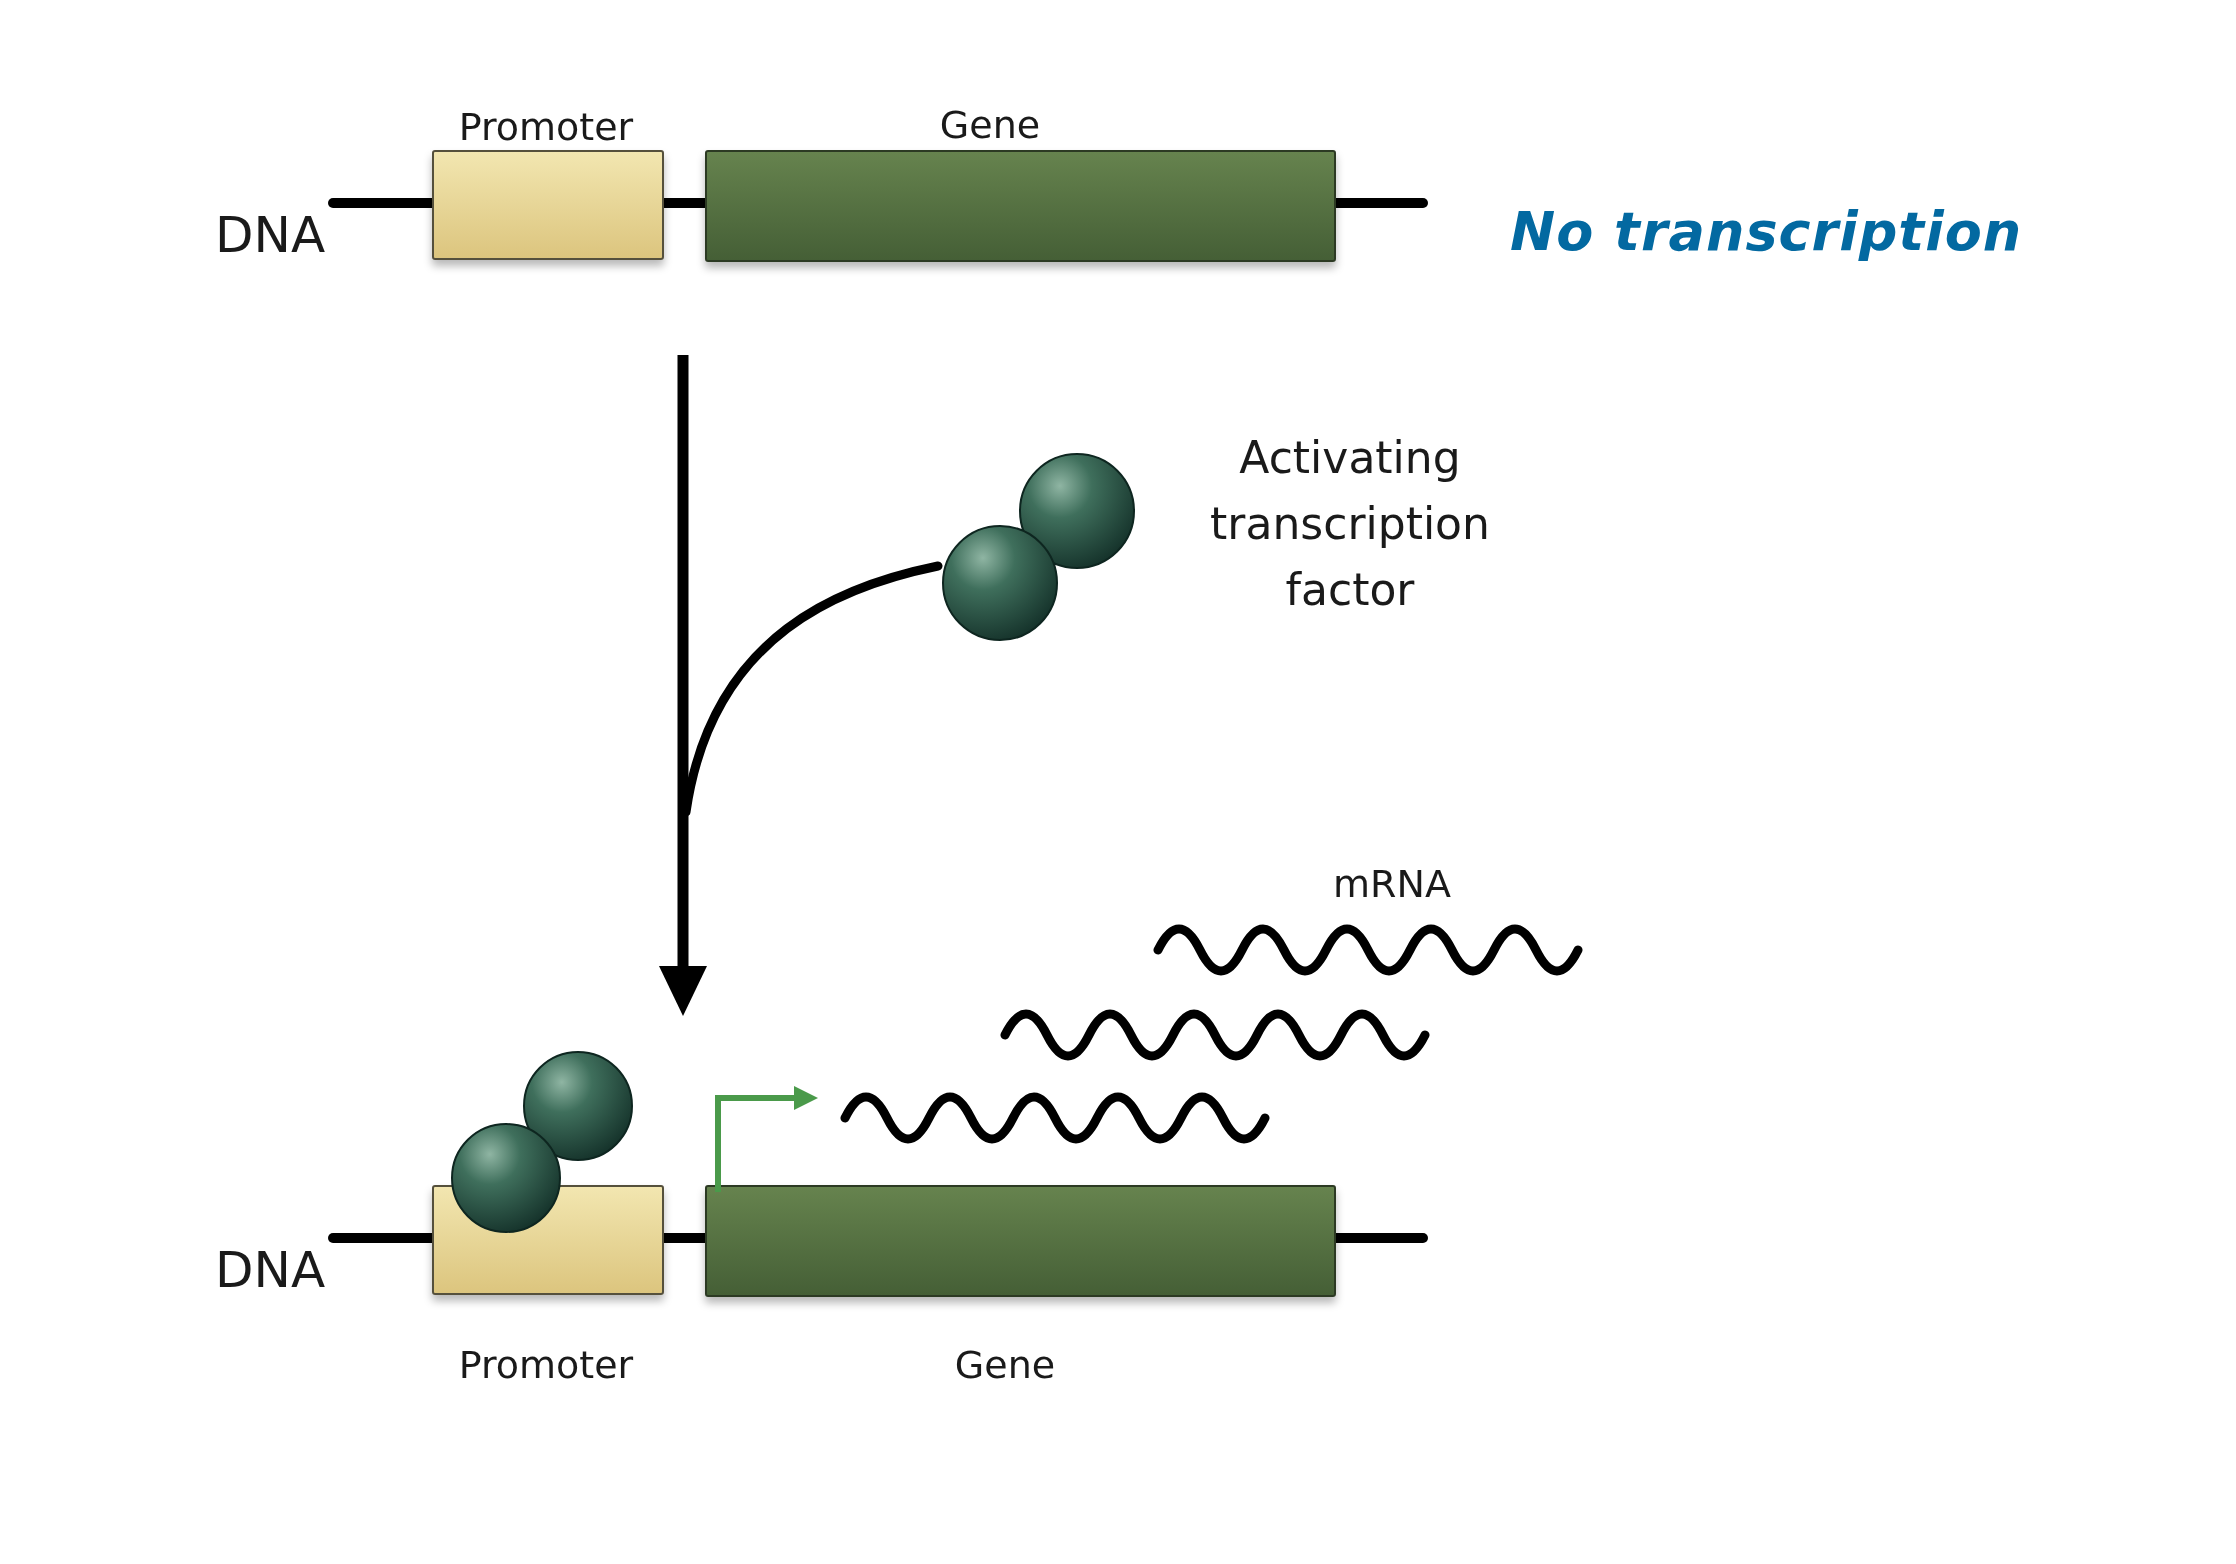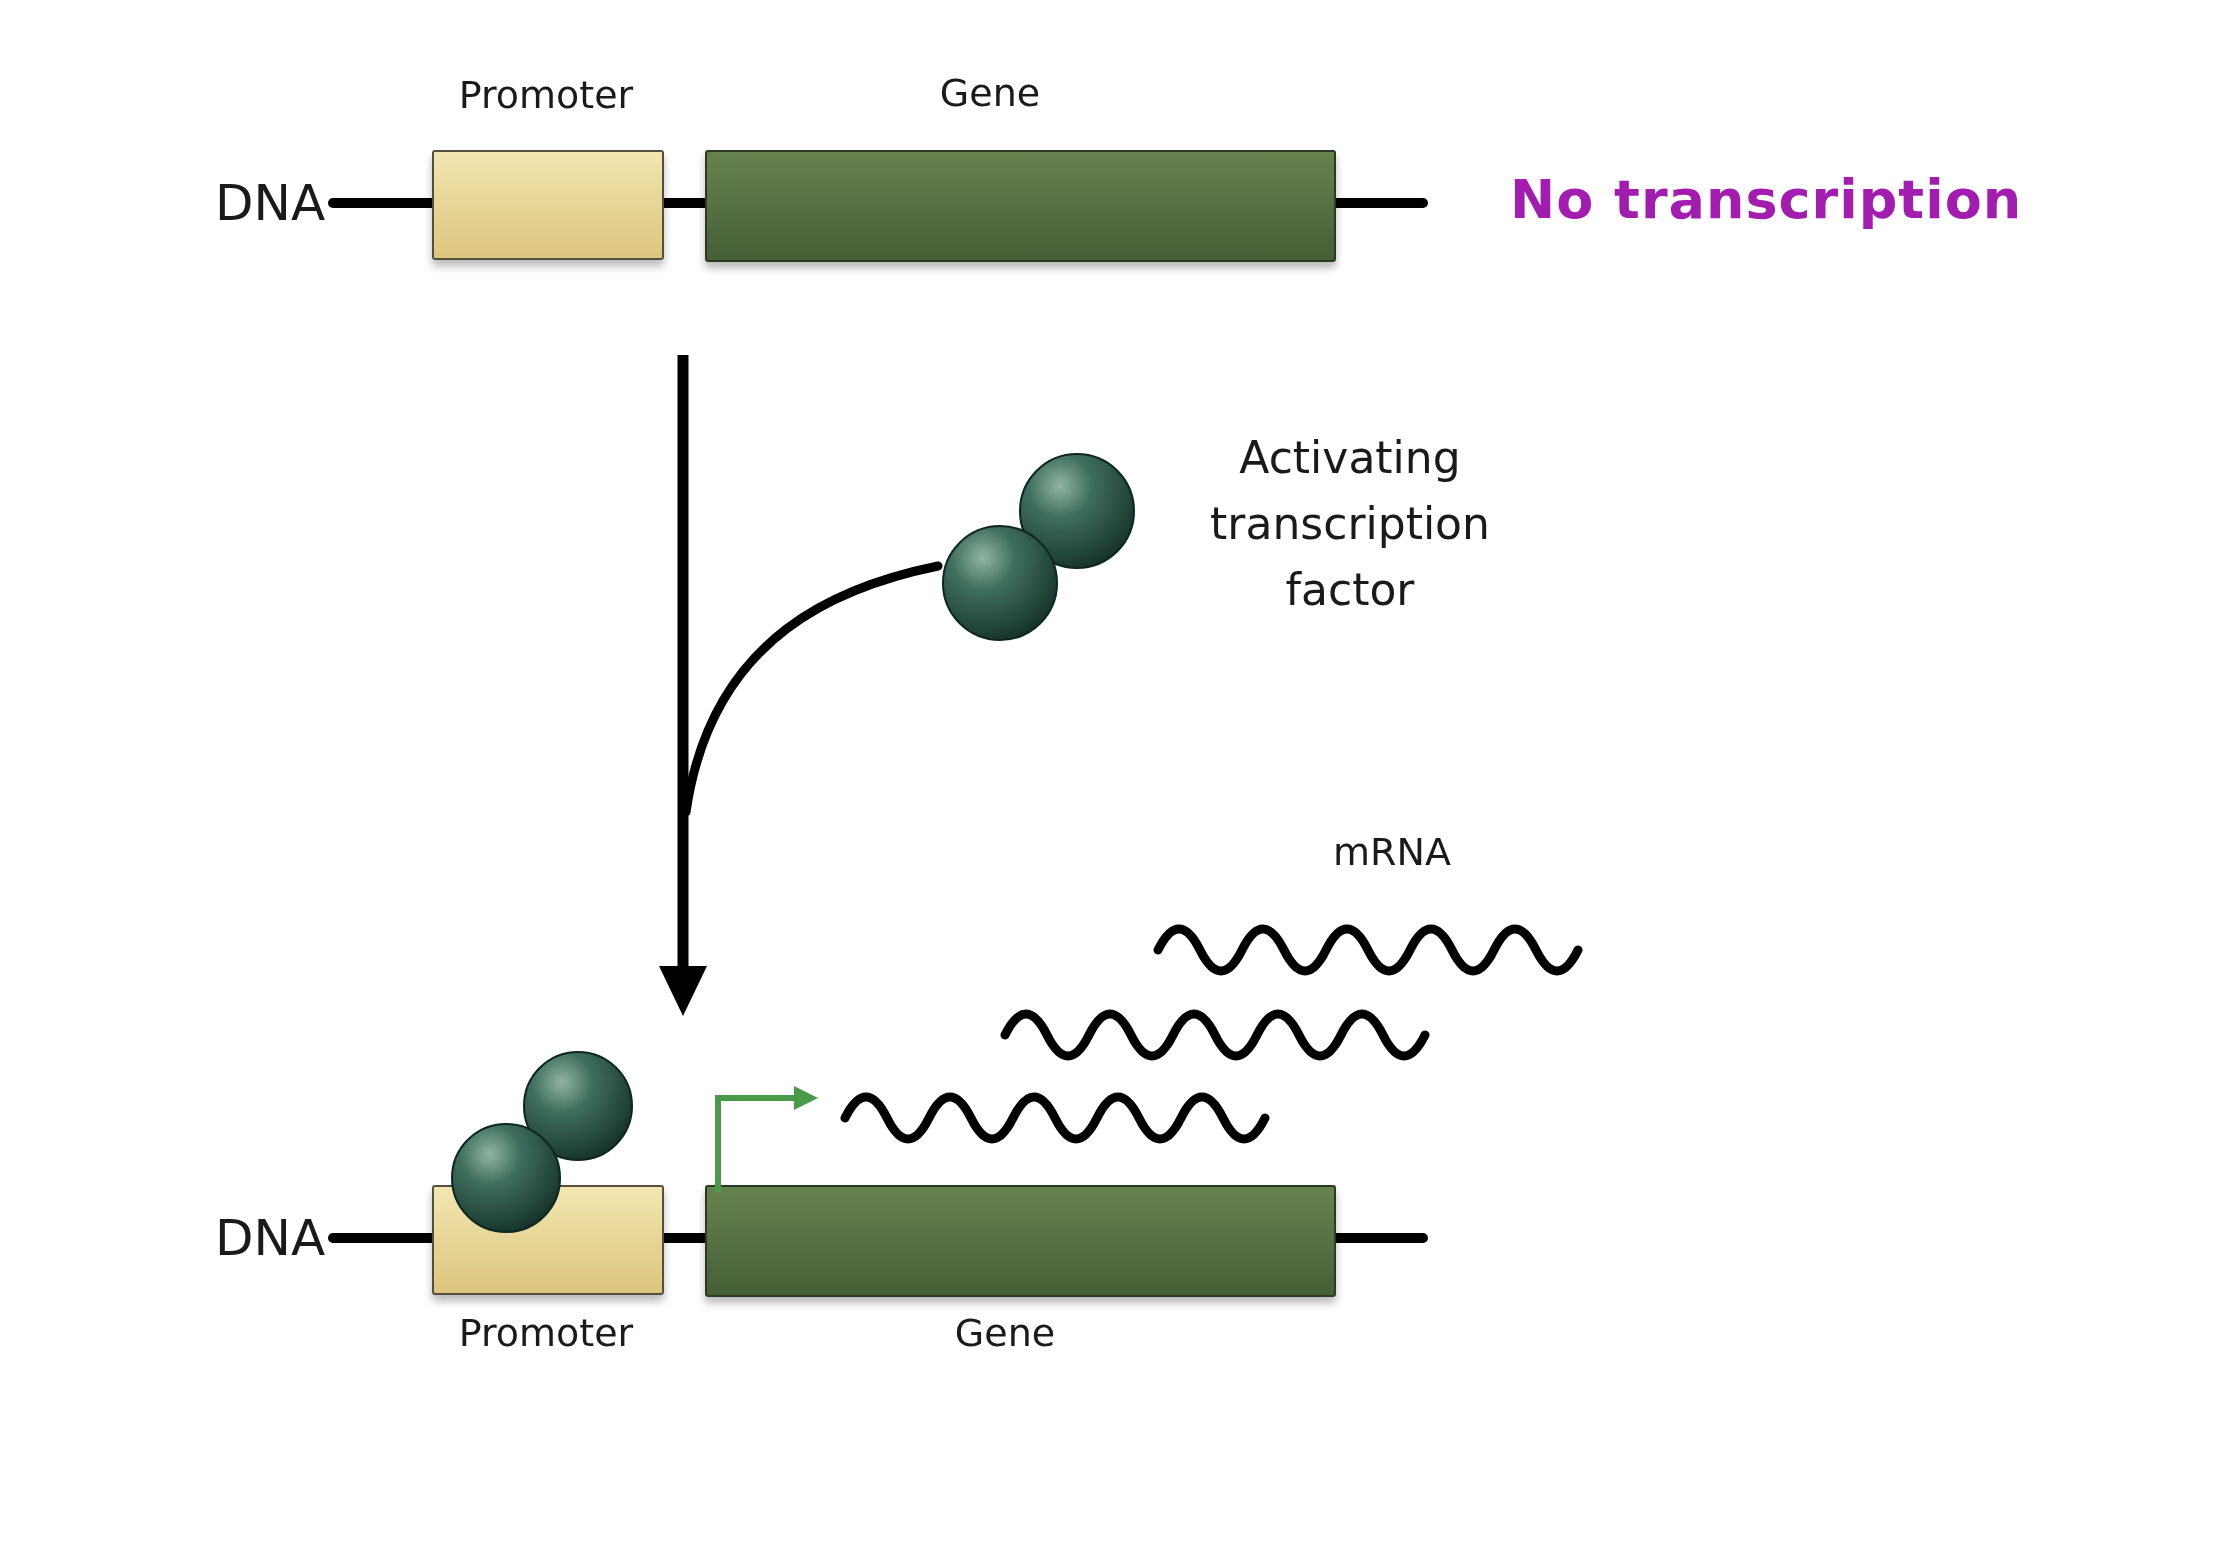--- a/index.html
+++ b/index.html
@@ -19,30 +19,32 @@
     position: absolute;
     left: 0; top: 0;
     width: 2236px;
     height: 1564px;
     pointer-events: none;
   }
   .label {
     position: absolute;
     color: #1a1a1a;
     white-space: nowrap;
+    margin-top: 32px;
   }
   .centered { transform: translate(-50%, -50%); text-align: center; }
   .vcentered { transform: translateY(-50%); }
   .diagram-label { font-size: 38px; font-weight: 500; }
   .dna-label { font-size: 50px; font-weight: 500; }
   .green-heading {
     font-size: 54px;
     font-weight: 700;
-    color: #a21caf;
+    color: #0369a1;
     letter-spacing: 1px;
+    font-style: italic;
   }
   .factor-label {
     position: absolute;
     left: 1185px;
     top: 425px;
     width: 330px;
     font-size: 44px;
     line-height: 1.5;
     text-align: center;
     color: #1a1a1a;

